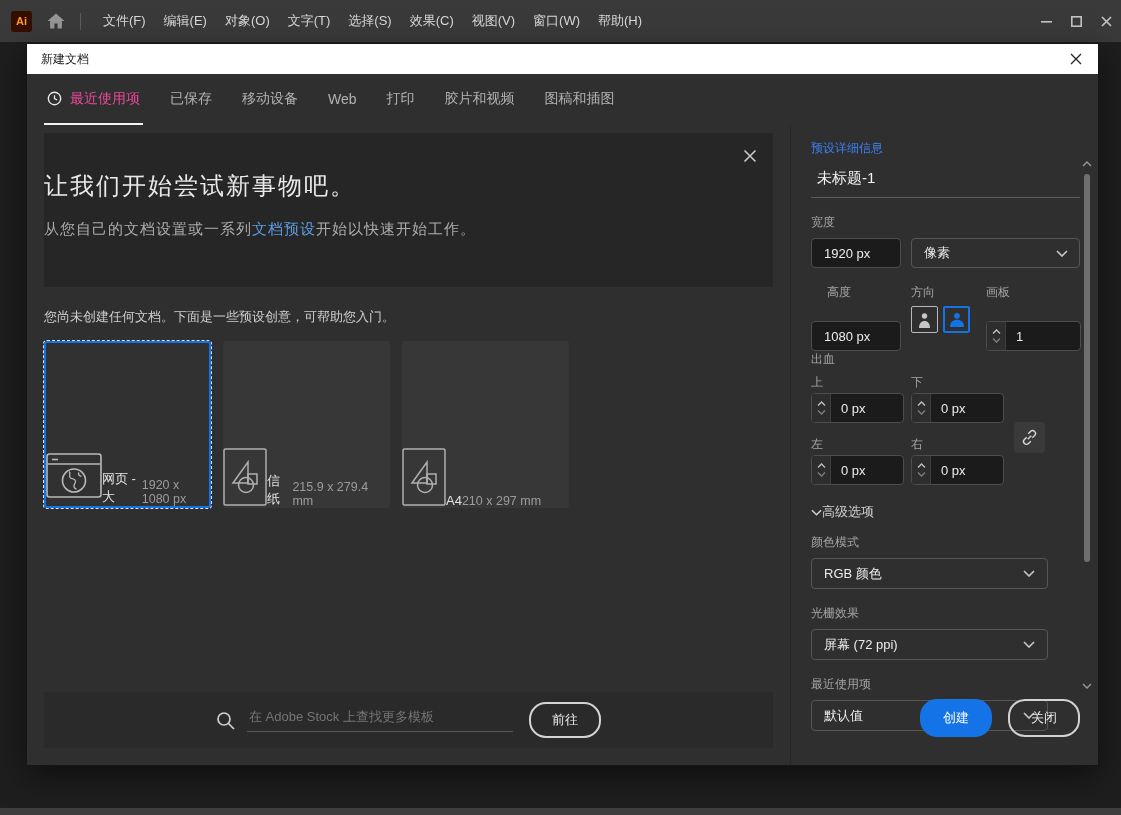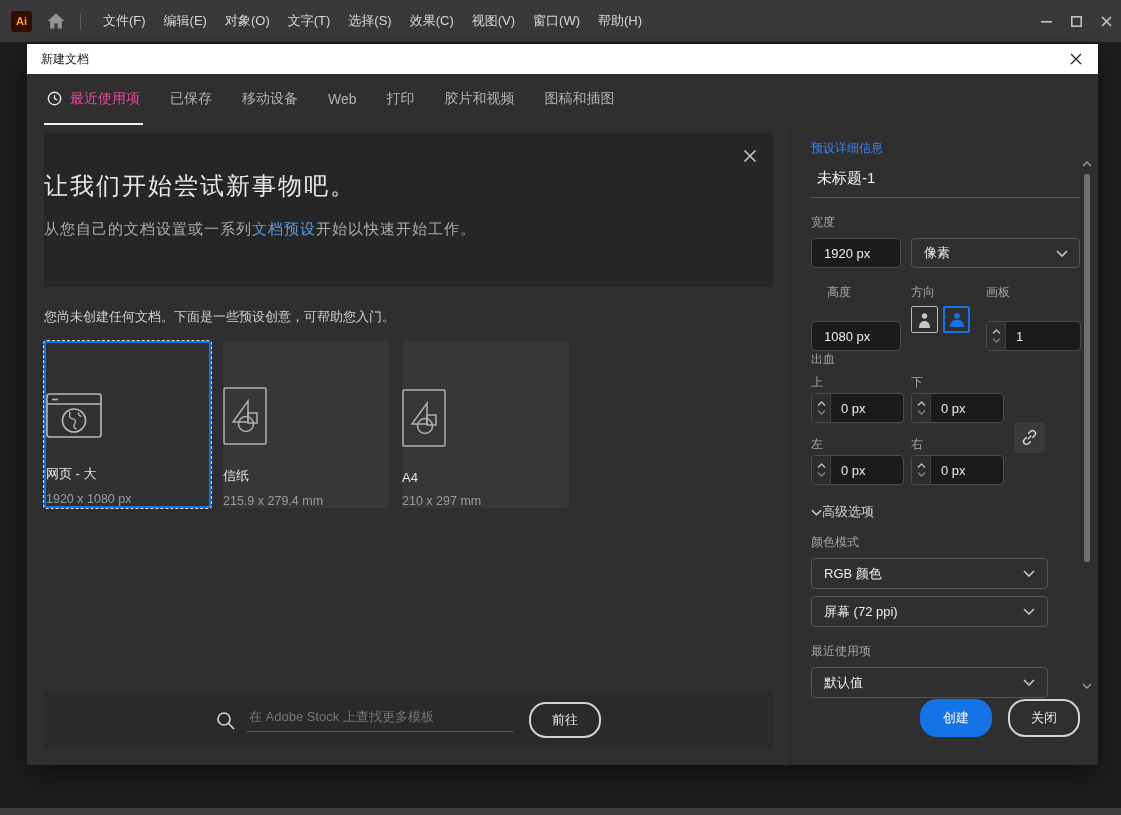--- a/index.html
+++ b/index.html
@@ -56,21 +56,21 @@
   .banner-close { position:absolute; top:14px; right:14px; padding:2px; }
   .banner-title { padding-top:37px; font-size:24px; color:#e9e9e9; letter-spacing:2px; }
   .banner-sub { margin-top:18px; font-size:15px; color:#acacac; letter-spacing:1px; }
   .banner-link { color:#5e9ce6; }
 
   .intro { margin-top:21px; font-size:13px; color:#cfcfcf; }
 
   .cards { margin-top:15px; display:flex; gap:12px; }
   .card {
     width:167px; height:167px; background:#373737; border-radius:3px;
-    display:flex; flex-direction:column; align-items:flex-start; position:relative;
+    display:flex; flex-direction:row; align-items:flex-end; position:relative;
   }
   .card.selected {
     background:#313131;
     border:2px solid #1473e6;
     outline:1px dashed #d7e6fa;
   }
   .card-icon { margin-top:46px; height:62px; display:flex; align-items:center; }
   .card.selected .card-icon { margin-top:44px; }
   .card-name { margin-top:22px; font-size:13px; color:#e3e3e3; }
   .card-size { margin-top:9px; font-size:12.5px; color:#9c9c9c; }
@@ -436,20 +436,21 @@
       <div class="lbl" style="margin-top:13px">颜色模式</div>
       <div class="select">
         <span>RGB 颜色</span>
         <span class="chev-right">
           <svg width="12" height="7" viewBox="0 0 12 7">
               <path d="M1 1 L6 6 L11 1" stroke="#c8c8c8" stroke-width="1.6" fill="none"></path>
             </svg>
         </span>
       </div>
 
+      <div class="lbl">光栅效果</div>
       <div class="select">
         <span>屏幕 (72 ppi)</span>
         <span class="chev-right">
           <svg width="12" height="7" viewBox="0 0 12 7">
               <path d="M1 1 L6 6 L11 1" stroke="#c8c8c8" stroke-width="1.6" fill="none"></path>
             </svg>
         </span>
       </div>
 
       <div class="lbl">最近使用项</div>

